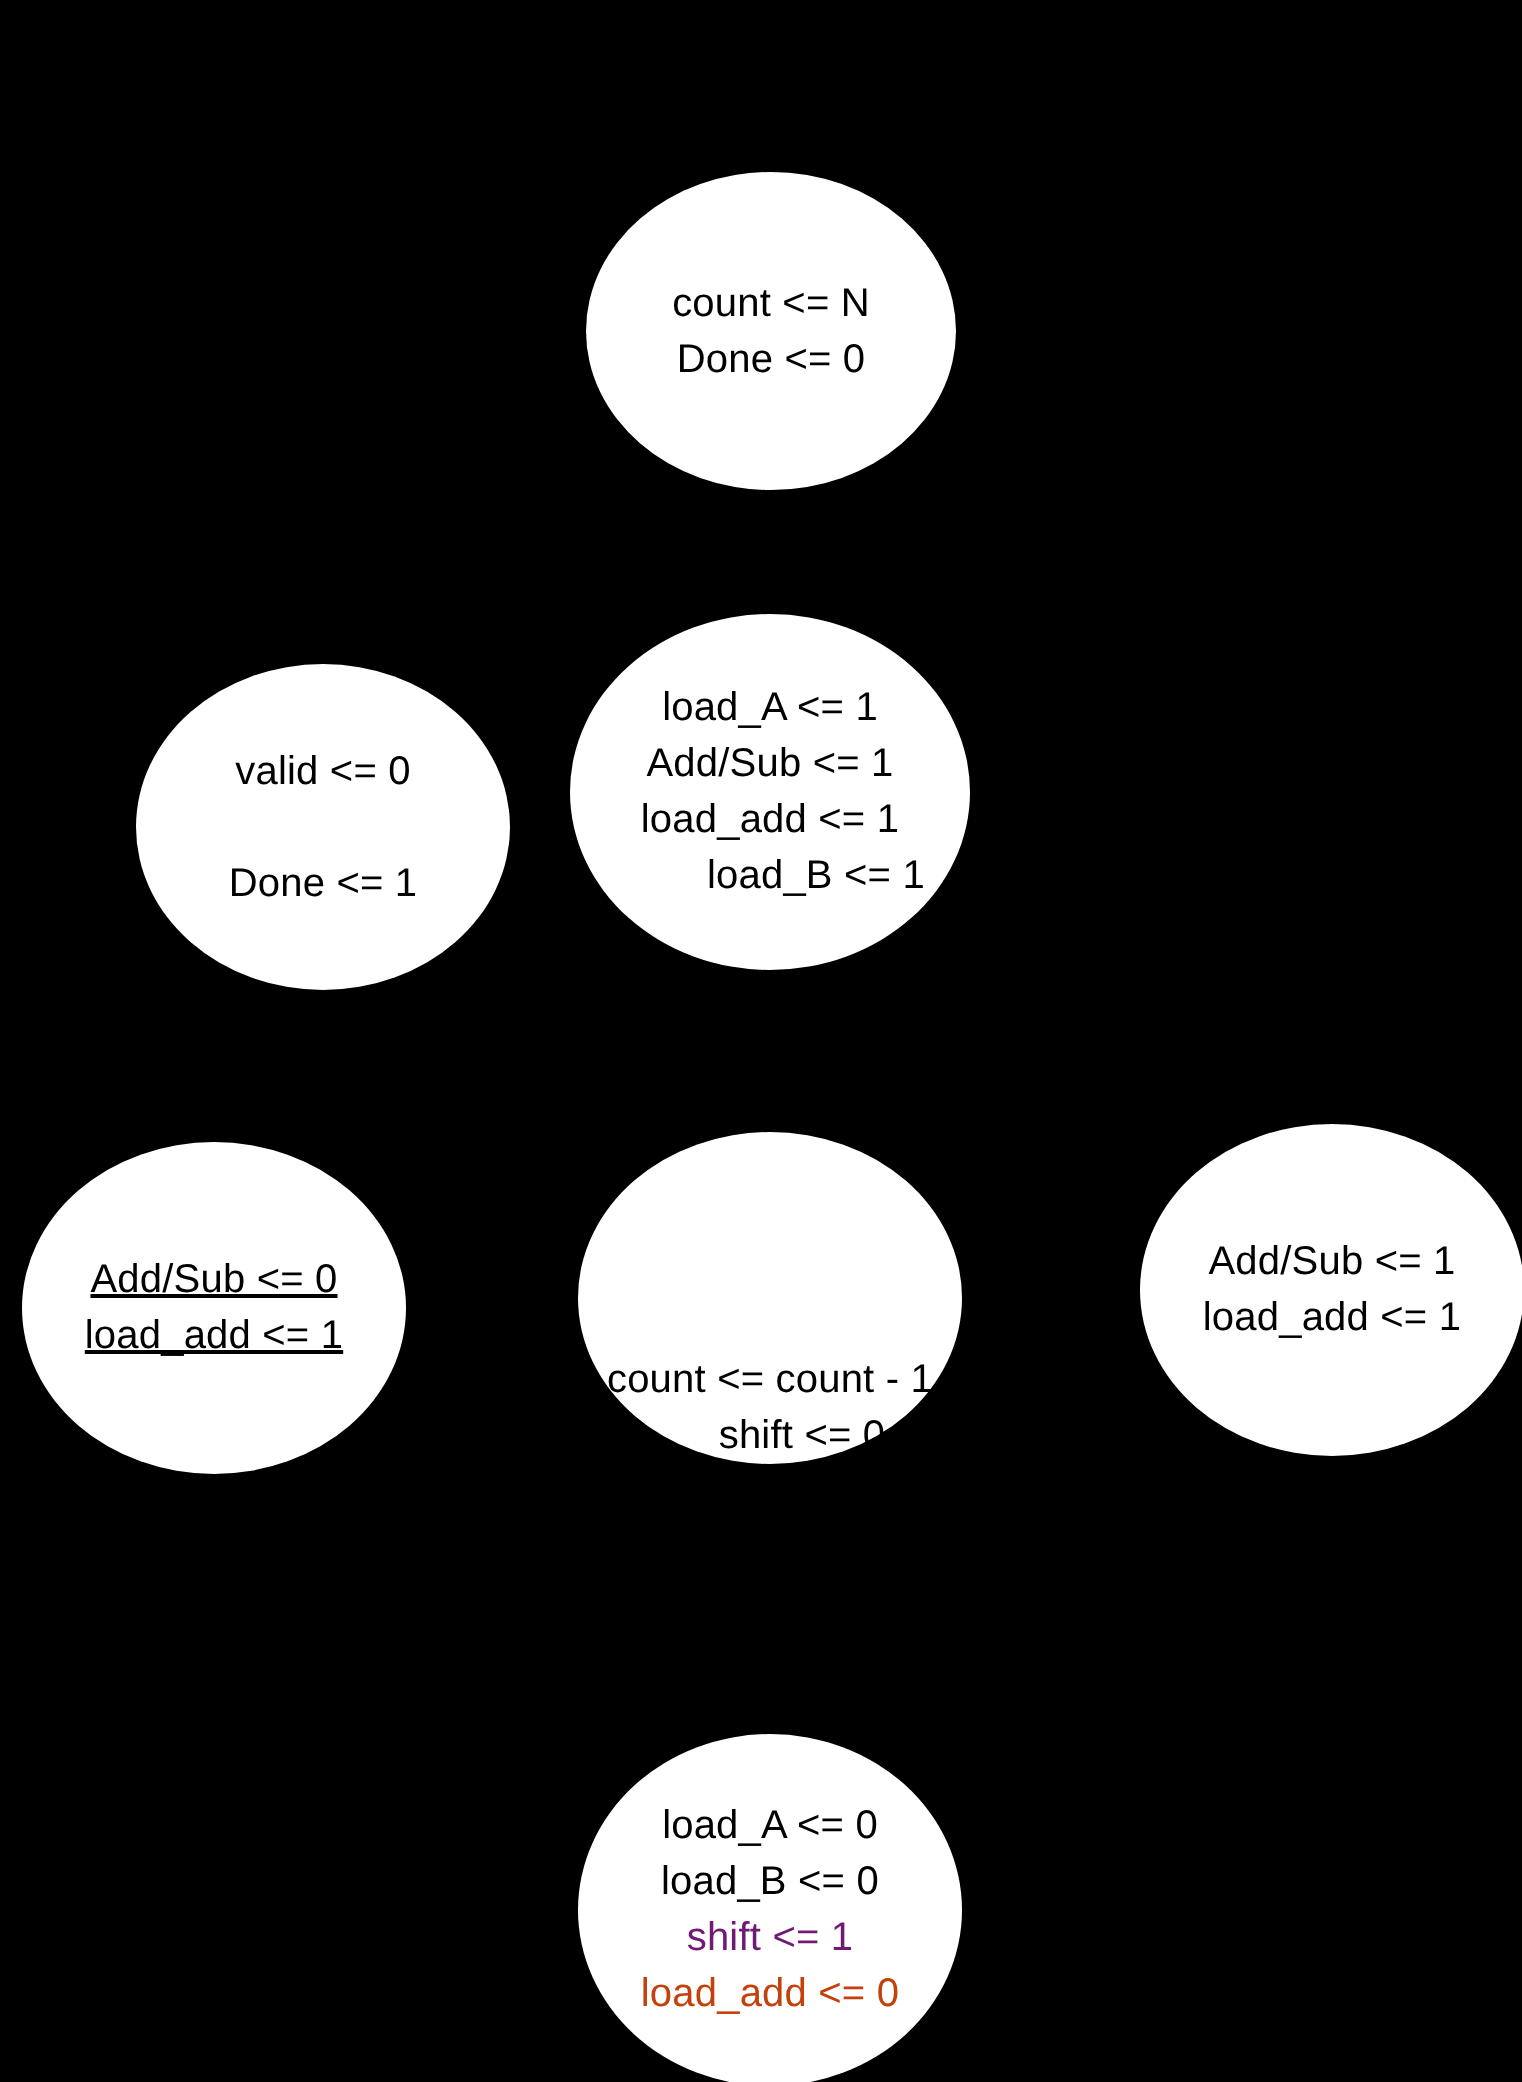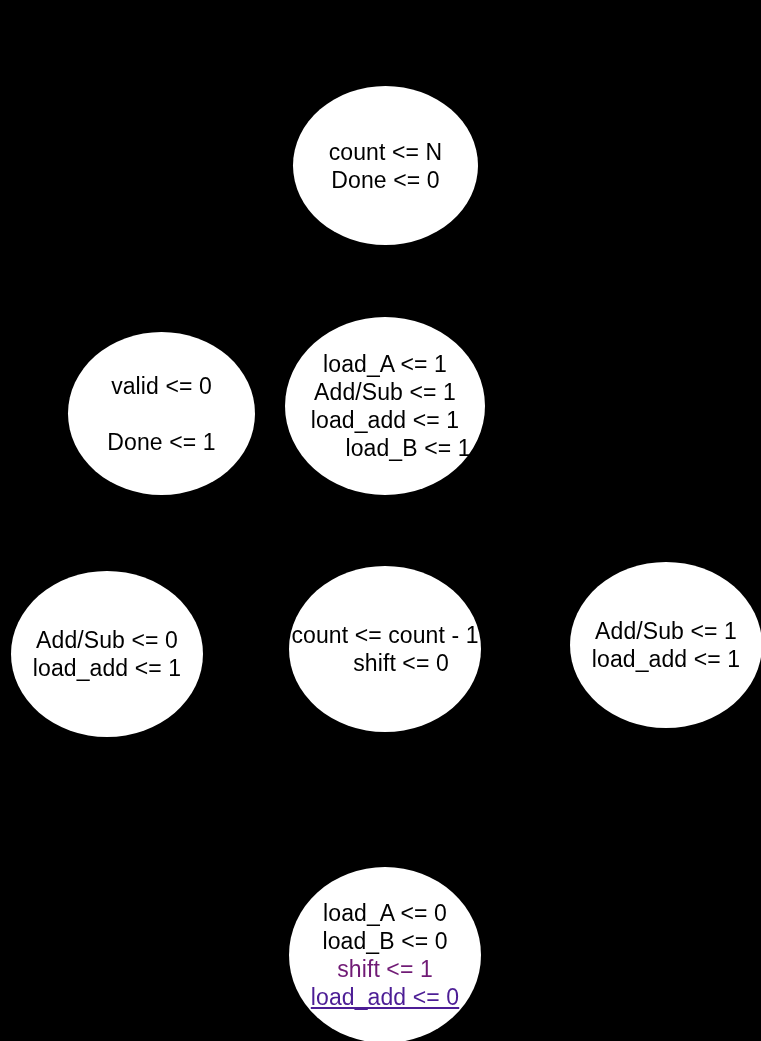--- a/index.html
+++ b/index.html
@@ -21,32 +21,32 @@
     background: #ffffff;
     border-radius: 50%;
     display: flex;
     flex-direction: column;
     align-items: center;
     justify-content: center;
     box-sizing: border-box;
   }
   .node-label {
     color: #000000;
-    font-size: 23px;
+    font-size: 20px;
     line-height: 28px;
     text-align: center;
     white-space: nowrap;
     letter-spacing: 0.1px;
   }
   
   #node-0 { left: 293px; top:  86px; width: 185px; height: 159px; }
   #node-1 { left:  68px; top: 332px; width: 187px; height: 163px; }
-  #node-2 { left: 285px; top: 317px; width: 200px; height: 178px; }
-  #node-3 { left:  11px; top: 571px; width: 192px; height: 166px; }
-  #node-4 { left: 289px; top: 566px; width: 192px; height: 166px; }
+  #node-2 { left: 285px; top: 307px; width: 200px; height: 178px; }
+  #node-3 { left:  11px; top: 571px; width: 192px; height: 166px; text-decoration: underline; }
+  #node-4 { left: 289px; top: 566px; width: 192px; height: 166px; justify-content: flex-end; }
   #node-5 { left: 570px; top: 562px; width: 192px; height: 166px; }
   #node-6 { left: 289px; top: 867px; width: 192px; height: 176px; }
 </style>
 </head>
 <body>
 
 <div id="canvas">
     <div class="node" id="node-0" style="background: rgb(255, 255, 255);">
       <div class="node-label" style="color: rgb(0, 0, 0);">count &lt;= N</div>
       <div class="node-label" style="color: rgb(0, 0, 0);">Done &lt;= 0</div>
@@ -70,15 +70,15 @@
       <div class="node-label" style="color: rgb(0, 0, 0); margin-left: 32px;">shift &lt;= 0</div>
     </div>
     <div class="node" id="node-5" style="background: rgb(255, 255, 255);">
       <div class="node-label" style="color: rgb(0, 0, 0);">Add/Sub &lt;= 1</div>
       <div class="node-label" style="color: rgb(0, 0, 0);">load_add &lt;= 1</div>
     </div>
     <div class="node" id="node-6" style="background: rgb(255, 255, 255);">
       <div class="node-label" style="color: #000000;">load_A &lt;= 0</div>
       <div class="node-label" style="color: rgb(0, 0, 0);">load_B &lt;= 0</div>
       <div class="node-label" style="color: #701a75;">shift &lt;= 1</div>
-      <div class="node-label" style="color: #4c1d95; text-decoration: underline;">load_add &lt;= 0</div>
+      <div class="node-label" style="color: #c2410c;">load_add &lt;= 0</div>
     </div>
   </div>
 
 </body></html>

